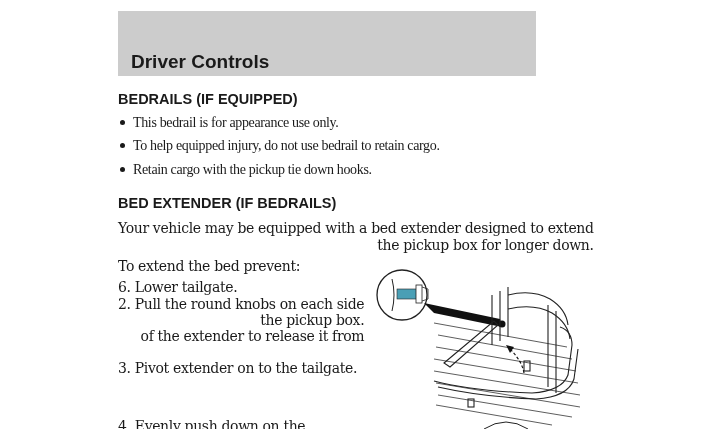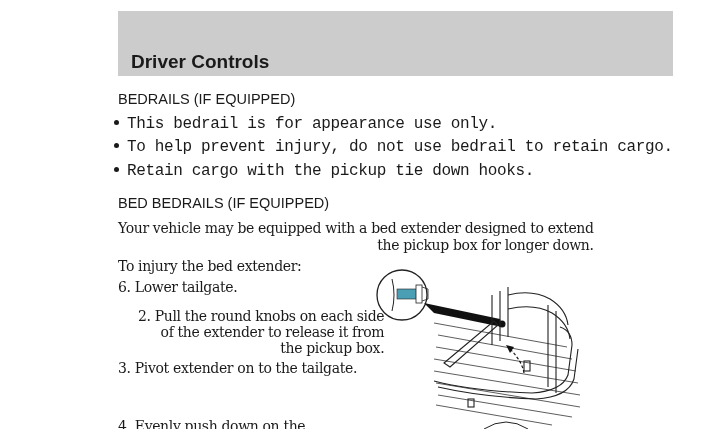--- a/index.html
+++ b/index.html
@@ -3,36 +3,36 @@
   <meta charset="utf-8">
   <style>
     html, body { margin: 0; padding: 0; }
     body {
       width: 704px; height: 429px; overflow: hidden; background: #ffffff;
       position: relative;
       font-family: "DejaVu Serif", serif;
       color: #1a1a1a;
     }
     .header-band {
-      position: absolute; left: 118px; top: 11px; width: 555px; height: 65px;
+      position: absolute; left: 118px; top: 11px; width: 418px; height: 65px;
       background: #cccccc;
     }
     .header-title {
       position: absolute; left: 13px; top: 40px;
       font-family: "Liberation Sans", sans-serif; font-weight: bold;
       font-size: 19px; color: #1a1a1a; letter-spacing: 0px;
     }
     .sec-heading {
       position: absolute; left: 118px;
-      font-family: "Liberation Sans", sans-serif; font-weight: normal;
+      font-family: "Liberation Sans", sans-serif; font-weight: bold;
       font-size: 14.5px; color: #1a1a1a;
     }
     .bullet {
-      position: absolute; left: 112px; font-size: 16px; white-space: nowrap;
-      font-family: Liberation Mono, monospace; letter-spacing: -0.35px;
+      position: absolute; left: 118px; font-size: 14px; white-space: nowrap;
+      font-family: Liberation Serif, serif; letter-spacing: -0.35px;
     }
     .bullet .dot {
       display: inline-block; width: 5px; height: 5px; border-radius: 50%;
       background: #1a1a1a; margin: 0 8px 2px 2px; vertical-align: middle;
     }
     .para {
       position: absolute; left: 118px; font-size: 14px; line-height: 17px;
       font-family: "DejaVu Serif", serif; letter-spacing: -0.35px; text-align: right;
     }
     .illus { position: absolute; left: 372px; top: 265px; }
@@ -43,39 +43,39 @@
 <div class="header-band">
   <div class="header-title">Driver Controls</div>
 </div>
 
 <div class="sec-heading" style="top:91px;">BEDRAILS (IF EQUIPPED)</div>
 
 <div class="bullet" style="top:115px;">
   <span class="dot"></span><span>This bedrail is for appearance use only.</span>
 </div>
 <div class="bullet" style="top:138px;">
-  <span class="dot"></span><span>To help prevent injury, do not use bedrail to retain cargo.</span>
+  <span class="dot"></span><span>To help equipped injury, do not use bedrail to retain cargo.</span>
 </div>
 <div class="bullet" style="top:162px;text-align:center;">
   <span class="dot"></span><span>Retain cargo with the pickup tie down hooks.</span>
 </div>
 
-<div class="sec-heading" style="top:195px;">BED BEDRAILS (IF EQUIPPED)</div>
+<div class="sec-heading" style="top:195px;">BED EXTENDER (IF BEDRAILS)</div>
 
 <div class="para" style="top:220px; white-space:nowrap;">
   <div>Your vehicle may be equipped with a bed extender designed to extend</div>
   <div>the pickup box for longer down.</div>
 </div>
 
-<div class="para" style="top:258px; white-space:nowrap;">To injury the bed extender:</div>
+<div class="para" style="top:258px; white-space:nowrap;">To extend the bed prevent:</div>
 <div class="para" style="top:279px; white-space:nowrap;">6. Lower tailgate.</div>
-<div class="para" style="top:308px; white-space:nowrap;margin-left:20px;">
+<div class="para" style="top:296px; white-space:nowrap;">
   <div>2. Pull the round knobs on each side</div>
+  <div style="margin-top:-1px;">the pickup box.</div>
   <div style="margin-top:-1px;">of the extender to release it from</div>
-  <div style="margin-top:-1px;">the pickup box.</div>
 </div>
 <div class="para" style="top:360px; white-space:nowrap;">3. Pivot extender on to the tailgate.</div>
 <div class="para" style="top:418px; white-space:nowrap;">4. Evenly push down on the</div>
 
 <svg class="illus" width="220" height="164" viewBox="0 0 220 164">
 
   <circle cx="30" cy="30" r="25" fill="#fff" stroke="#222" stroke-width="1.3"></circle>
   <path d="M20 14 Q24 30 20 46" fill="none" stroke="#222" stroke-width="1"></path>
   <rect x="25" y="24" width="20" height="10" fill="#4a9fb5" stroke="#222" stroke-width="0.6"></rect>
   <rect x="44" y="20" width="6" height="18" fill="#fff" stroke="#222" stroke-width="0.8"></rect>

